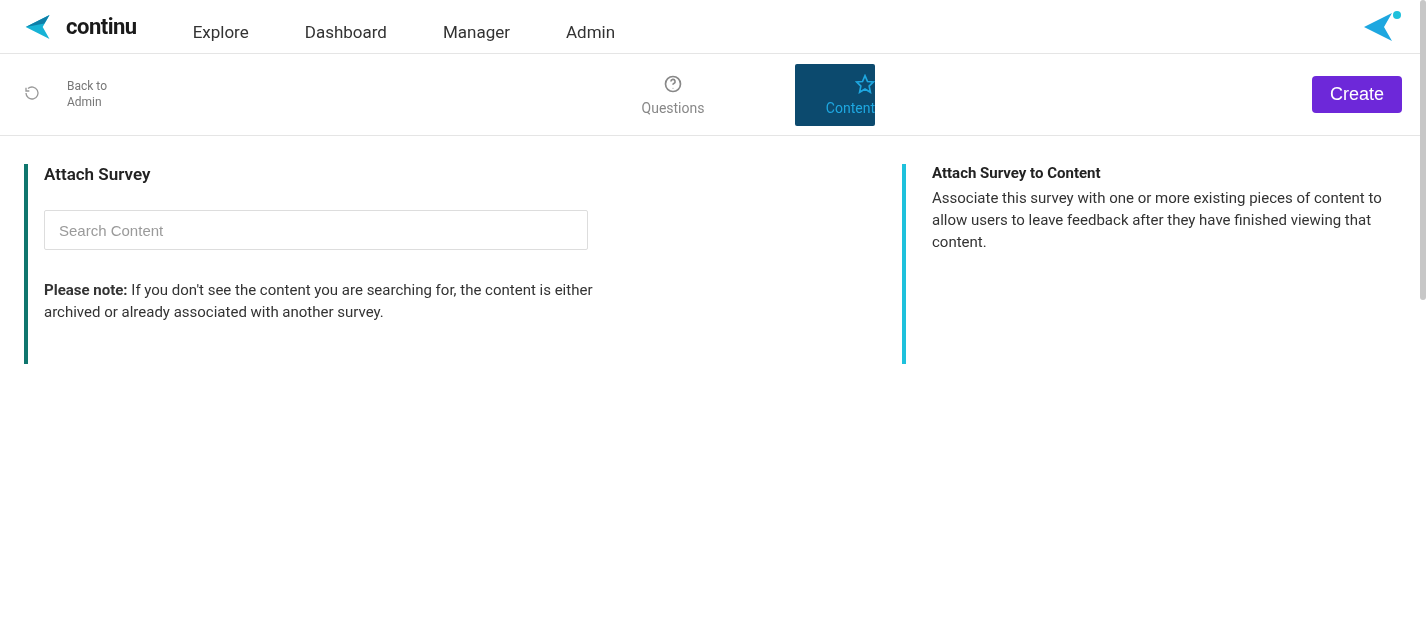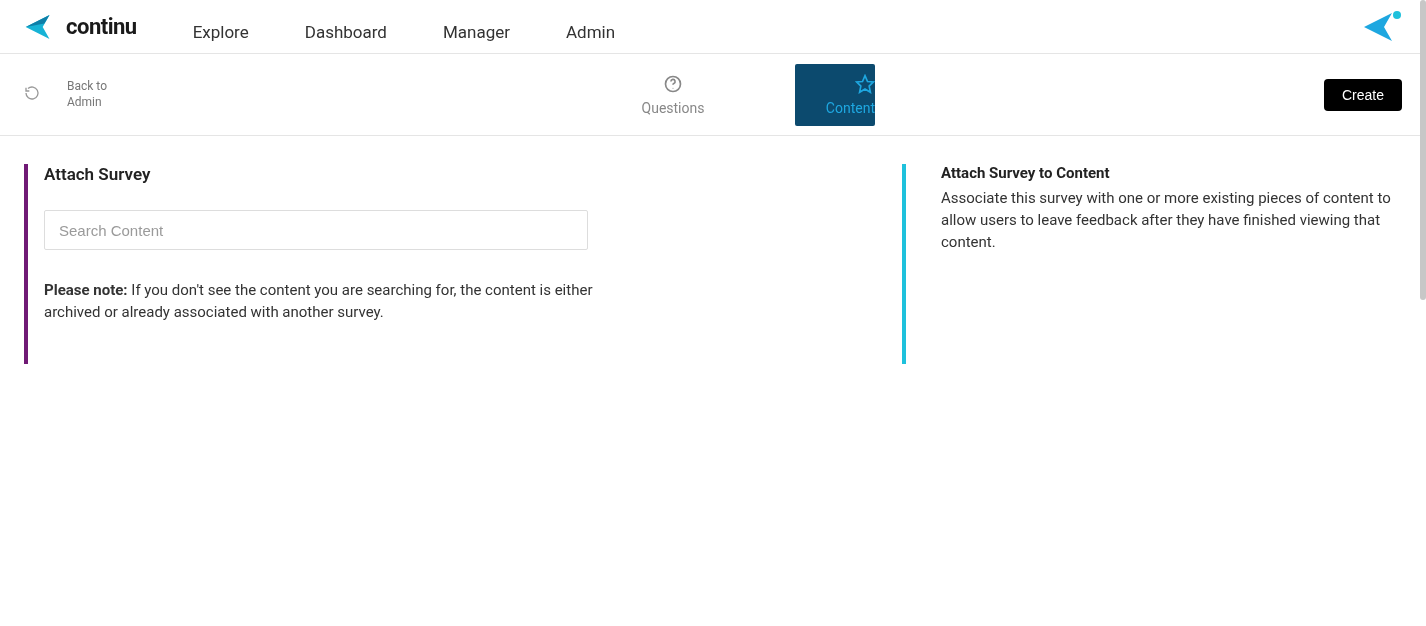--- a/index.html
+++ b/index.html
@@ -100,38 +100,38 @@
     height: 62px;
     align-self: center;
     align-items: flex-end;
   }
   .step-tab .step-icon { height: 20px; display:flex; align-items:center; justify-content:center; }
   .step-tab .step-icon svg { stroke: currentColor; fill: none; }
   .step-tab.active-narrow .step-icon svg { stroke: #1ea7e0; }
 
   .create-btn {
     margin-left: auto;
-    background: #000000;
+    background: #6d28d9;
     color: #fff;
     border: none;
     border-radius: 4px;
     padding: 8px 18px;
-    font-size: 14px;
+    font-size: 18px;
     cursor: pointer;
   }
 
   
   .content-area {
     display: flex;
     padding: 28px 24px 0 24px;
     gap: 60px;
   }
   .left-col {
     width: 600px;
-    border-left: 4px solid #701a75;
+    border-left: 4px solid #0f766e;
     padding-left: 16px;
     padding-bottom: 40px;
   }
   .panel-title {
     font-size: 17px;
     font-weight: 600;
     color: #222;
     margin-bottom: 26px;
   }
   .search-input {
@@ -151,21 +151,21 @@
     color: #333;
     line-height: 1.45;
     max-width: 560px;
   }
   .note-text .bold { font-weight: 700; }
 
   .right-col {
     margin-left: auto;
     width: 500px;
     border-left: 4px solid #1ec1dc;
-    padding-left: 35px;
+    padding-left: 26px;
   }
   .help-title {
     font-size: 15px;
     font-weight: 700;
     color: #222;
     margin-bottom: 6px;
   }
   .help-body {
     font-size: 15px;
     color: #333;

